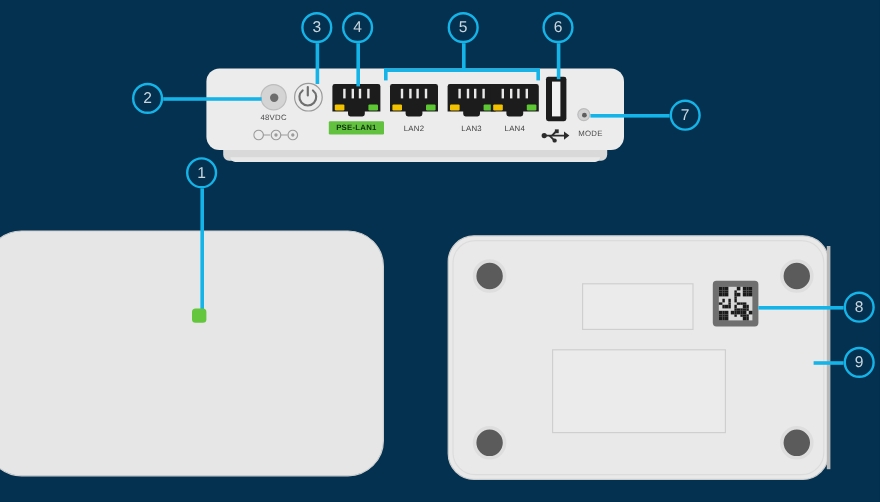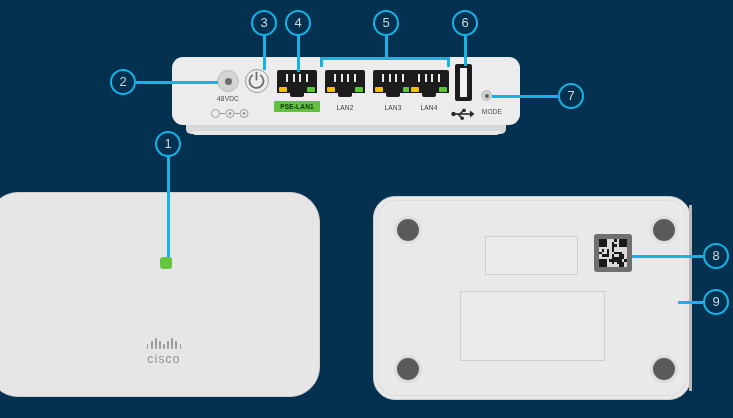--- a/index.html
+++ b/index.html
@@ -472,34 +472,20 @@
       <line x1="7" y1="6" x2="10.5" y2="9.6" stroke="#2c2c2c" stroke-width="1.6"></line>
       <circle cx="11.2" cy="10.2" r="1.8" fill="#2c2c2c"></circle>
     </svg>
   </div>
 
   <div id="mode-btn"></div>
   <div class="panel-label" style="left:476px; top:108px; width:32px;">MODE</div>
 
   <div id="top-device"></div>
   <div id="status-led"></div>
-  <div id="cisco-logo">
-    <div id="cisco-bars">
-      <i style="height:5px"></i>
-        <i style="height:8px"></i>
-        <i style="height:11px"></i>
-      <i style="height:8px"></i>
-        <i style="height:5px"></i>
-      <i style="height:8px"></i>
-        <i style="height:11px"></i>
-        <i style="height:8px"></i>
-      <i style="height:5px"></i>
-    </div>
-    <div id="cisco-word">cisco</div>
-  </div>
 
   <div id="bottom-device"></div>
   <div id="bottom-inner"></div>
   <div id="bottom-edge"></div>
 
   <div class="foot" style="left:394px; top:216px;"></div>
   <div class="foot" style="left:650px; top:216px;"></div>
   <div class="foot" style="left:394px; top:355px;"></div>
   <div class="foot" style="left:650px; top:355px;"></div>
 

